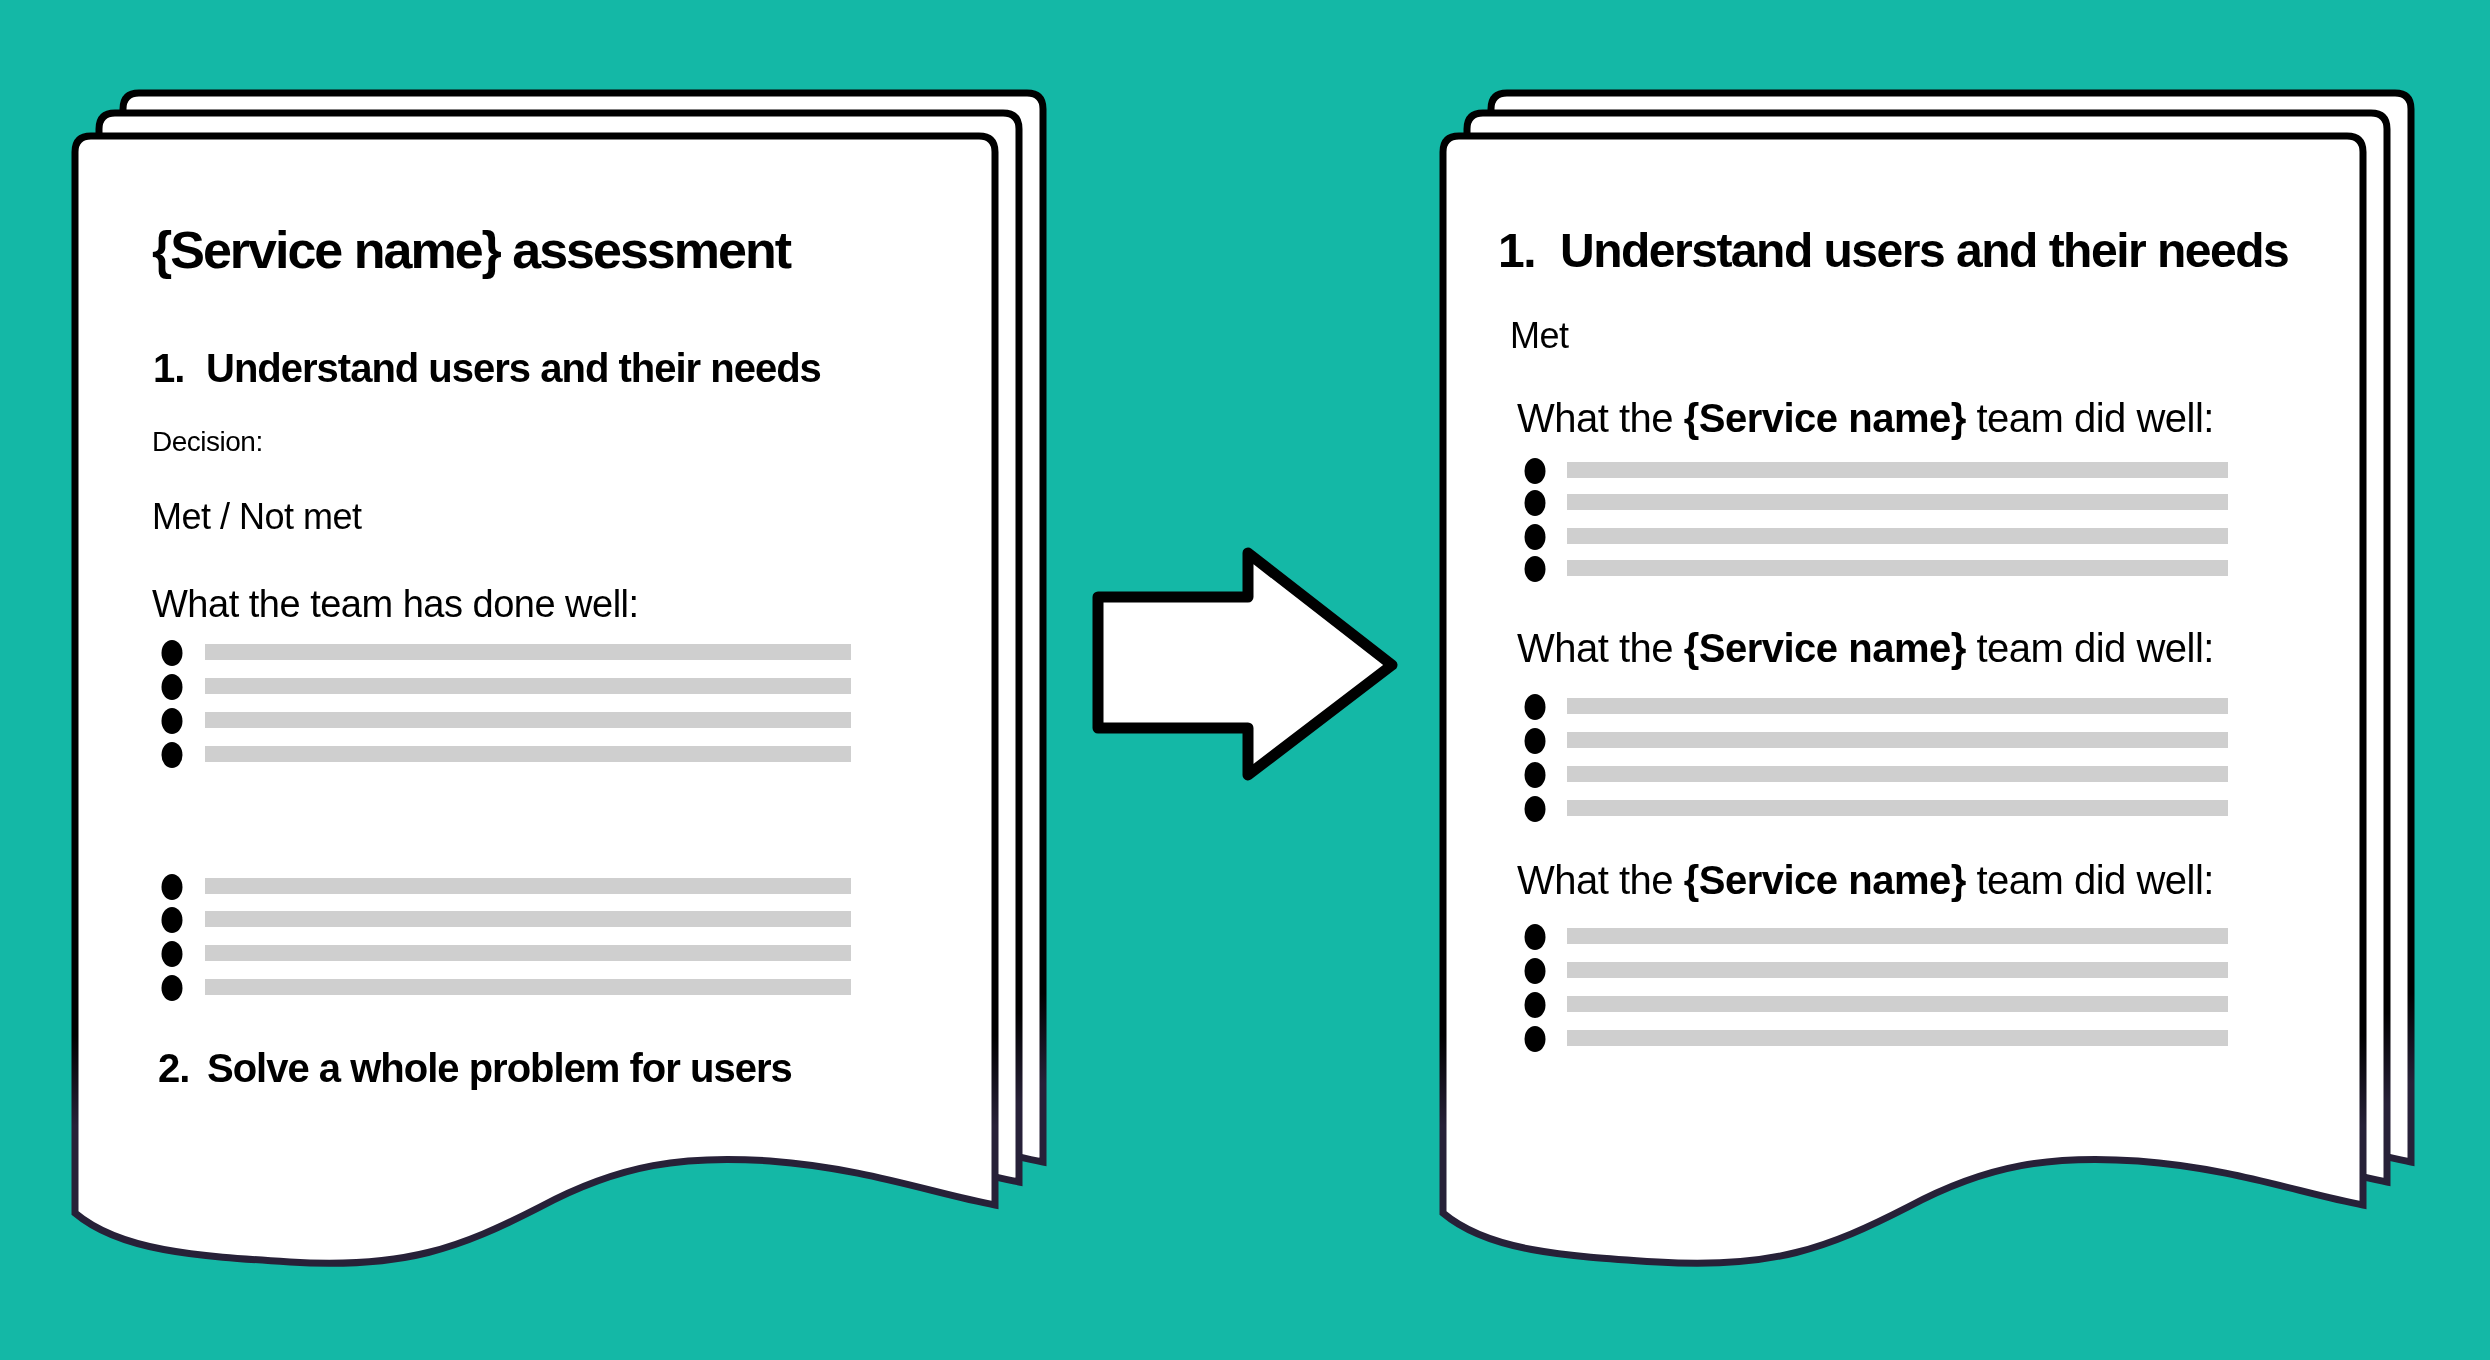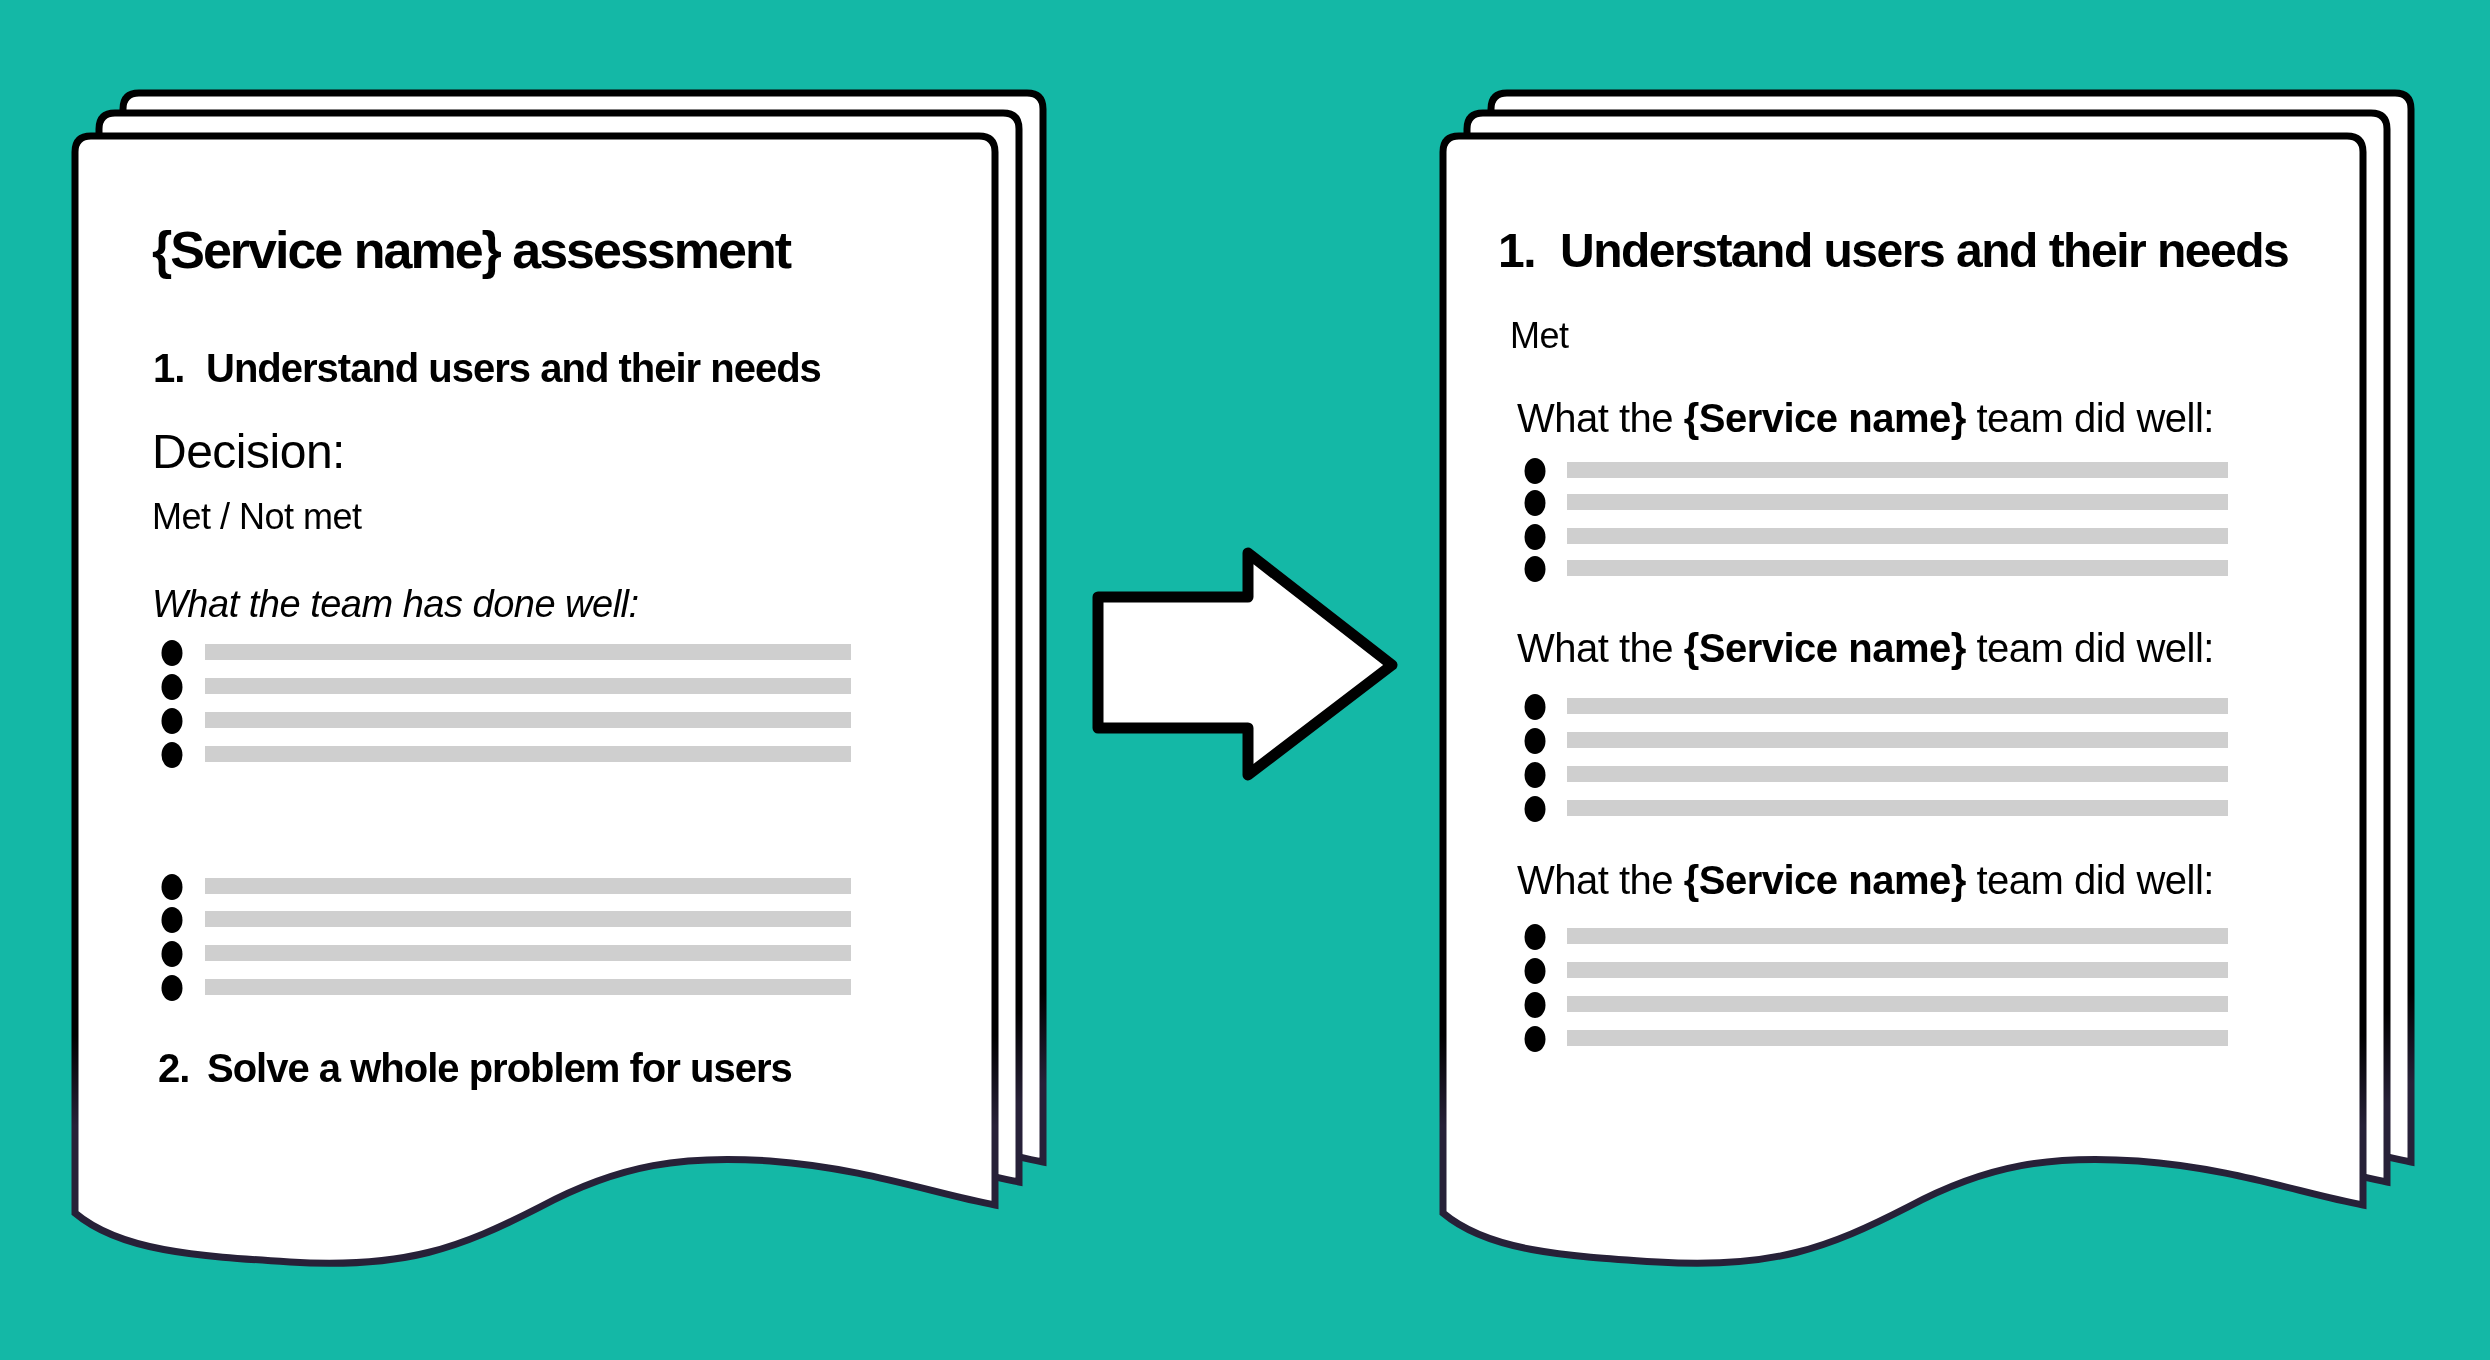--- a/index.html
+++ b/index.html
@@ -15,21 +15,21 @@
   .txt{
     position:absolute;
     line-height:1;
     white-space:nowrap;
     color:#000000;
     font-family:"Liberation Sans",sans-serif;
   }
   .title{font-size:52px;font-weight:700;letter-spacing:-2px;}
   .h2{font-size:40px;font-weight:700;letter-spacing:-1px;}
   .h1r{font-size:48px;font-weight:700;letter-spacing:-1.5px;}
-  .body40{font-size:48px;letter-spacing:-0.5px;text-align:center;}
+  .body40{font-size:28px;letter-spacing:-0.5px;text-align:center;}
   .body38{font-size:38px;letter-spacing:-0.5px;}
   .body36{font-size:36px;letter-spacing:-0.5px;}
   .sub{font-size:40px;letter-spacing:-0.5px;margin-left:7px;}
   .sub b{font-weight:700;}
 </style>
 </head>
 <body>
 
 <div class="stage">
 
@@ -108,21 +108,21 @@
   </svg>
 
   <div class="txt title" style="left:152px;top:224px;">{Service name} assessment</div>
 
   <div class="txt h2" style="left:153px;top:348px;">1.</div>
   <div class="txt h2" style="left:206px;top:348px;">Understand users and their needs</div>
 
   <div class="txt body40" style="left:152px;top:428px;">Decision:</div>
   <div class="txt body36" style="left:152px;top:499px;">Met / Not met</div>
 
-  <div class="txt body38" style="left:152px;top:585px;font-style:italic;">What the team has done well:</div>
+  <div class="txt body38" style="left:152px;top:585px;">What the team has done well:</div>
 
   <div class="txt h2" style="left:158px;top:1048px;">2.</div>
   <div class="txt h2" style="left:207px;top:1048px;">Solve a whole problem for users</div>
 
   <div class="txt h1r" style="left:1498px;top:227px;">1.</div>
   <div class="txt h1r" style="left:1560px;top:227px;">Understand users and their needs</div>
 
   <div class="txt body36" style="left:1510px;top:318px;">Met</div>
 
   <div class="txt sub" style="left:1510px;top:398px;"><span>What the </span><b>{Service name}</b><span> team did well:</span></div>

